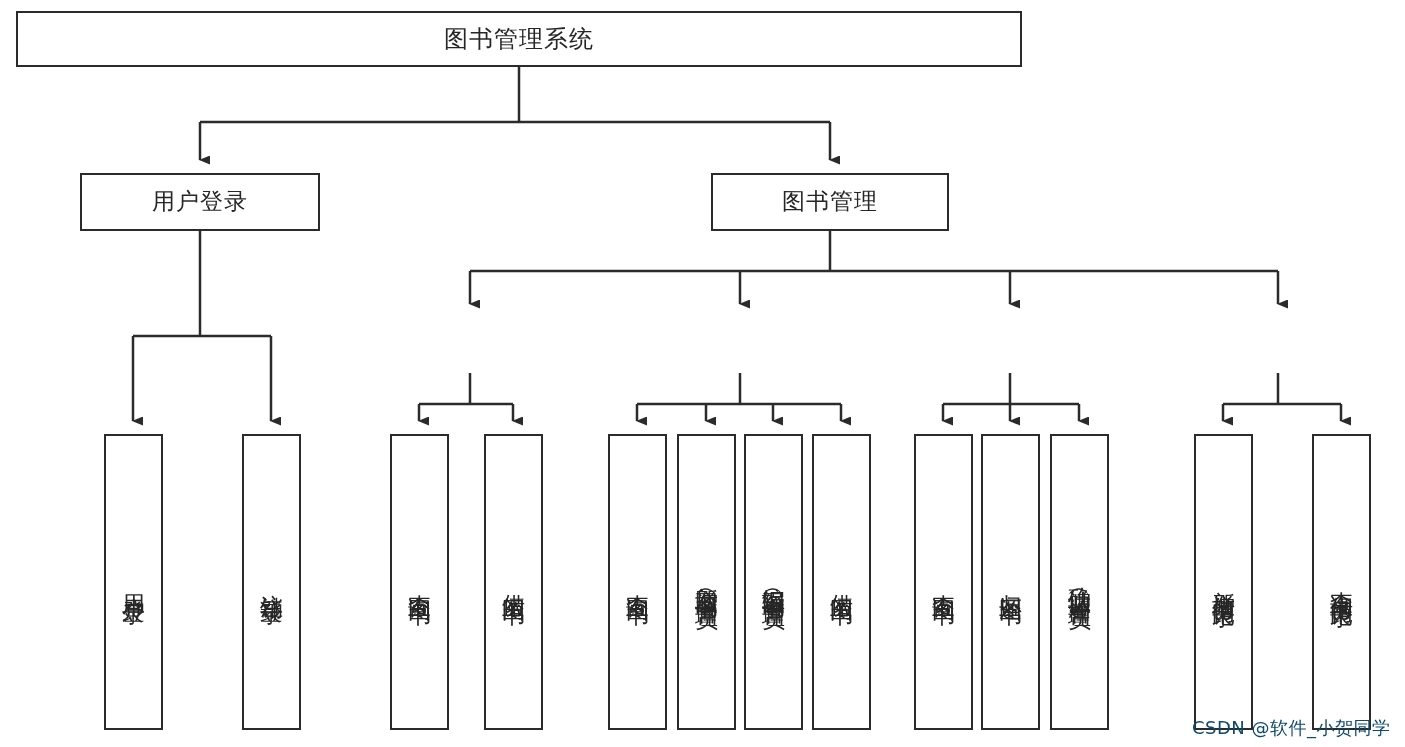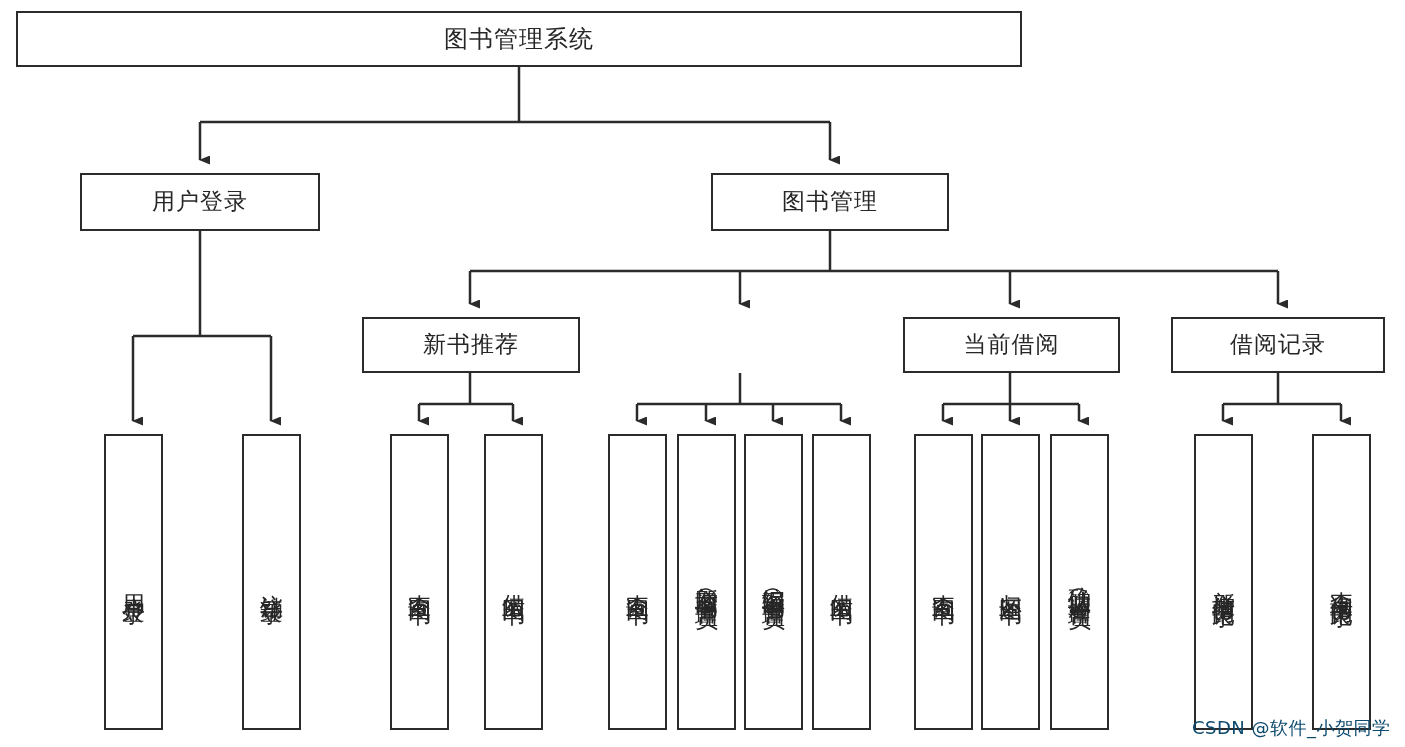--- a/index.html
+++ b/index.html
@@ -126,29 +126,20 @@
     <span>图书管理系统</span>
   </div>
 
   <div class="node horiz" style="left:80px; top:173px; width:240px; height:58px;">
     <span>用户登录</span>
   </div>
   <div class="node horiz" style="left:711px; top:173px; width:238px; height:58px;">
     <span>图书管理</span>
   </div>
 
-  <div class="node horiz" style="left:362px; top:317px; width:218px; height:56px;">
-    <span>新书推荐</span>
-  </div>
-  <div class="node horiz" style="left:903px; top:317px; width:217px; height:56px;">
-    <span>当前借阅</span>
-  </div>
-  <div class="node horiz" style="left:1171px; top:317px; width:214px; height:56px;">
-    <span>借阅记录</span>
-  </div>
 
   <div class="node vert" style="left:104px; top:434px; width:59px; height:296px;">
     <span class="vtext">用户登录</span>
   </div>
   <div class="node vert" style="left:242px; top:434px; width:59px; height:296px;">
     <span class="vtext">注销登录</span>
   </div>
   <div class="node vert" style="left:390px; top:434px; width:59px; height:296px;">
     <span class="vtext">查询图书</span>
   </div>

